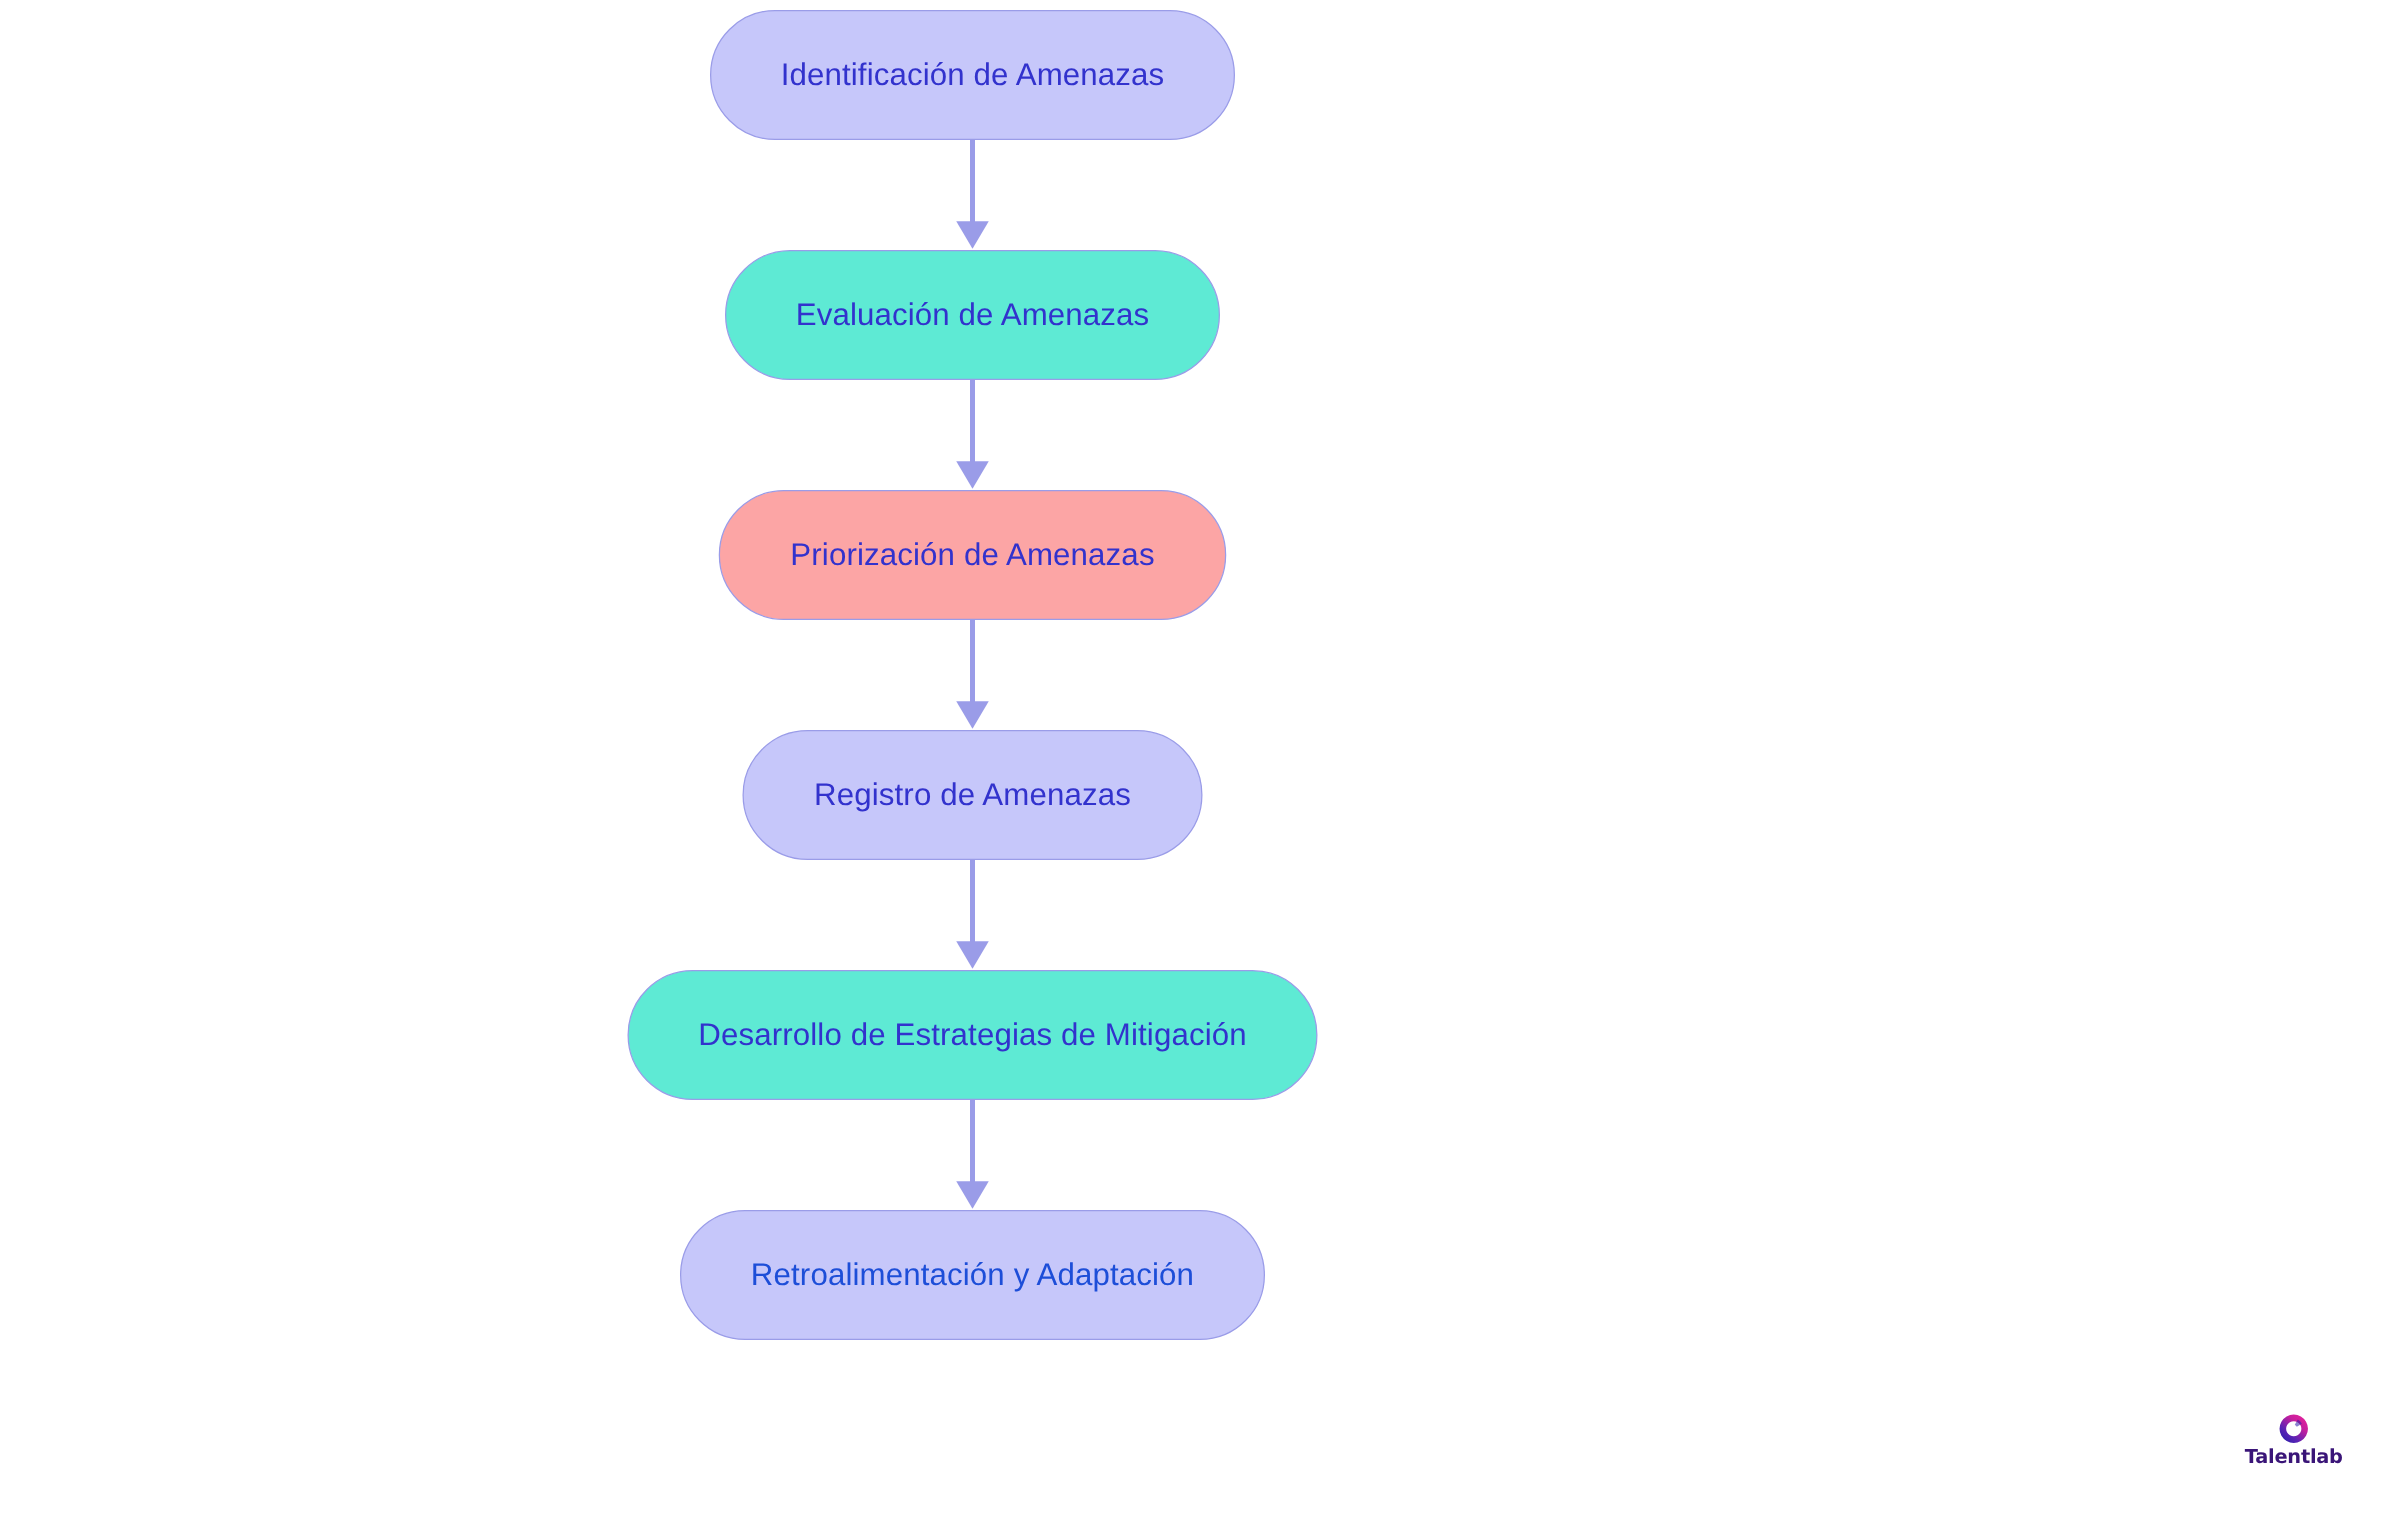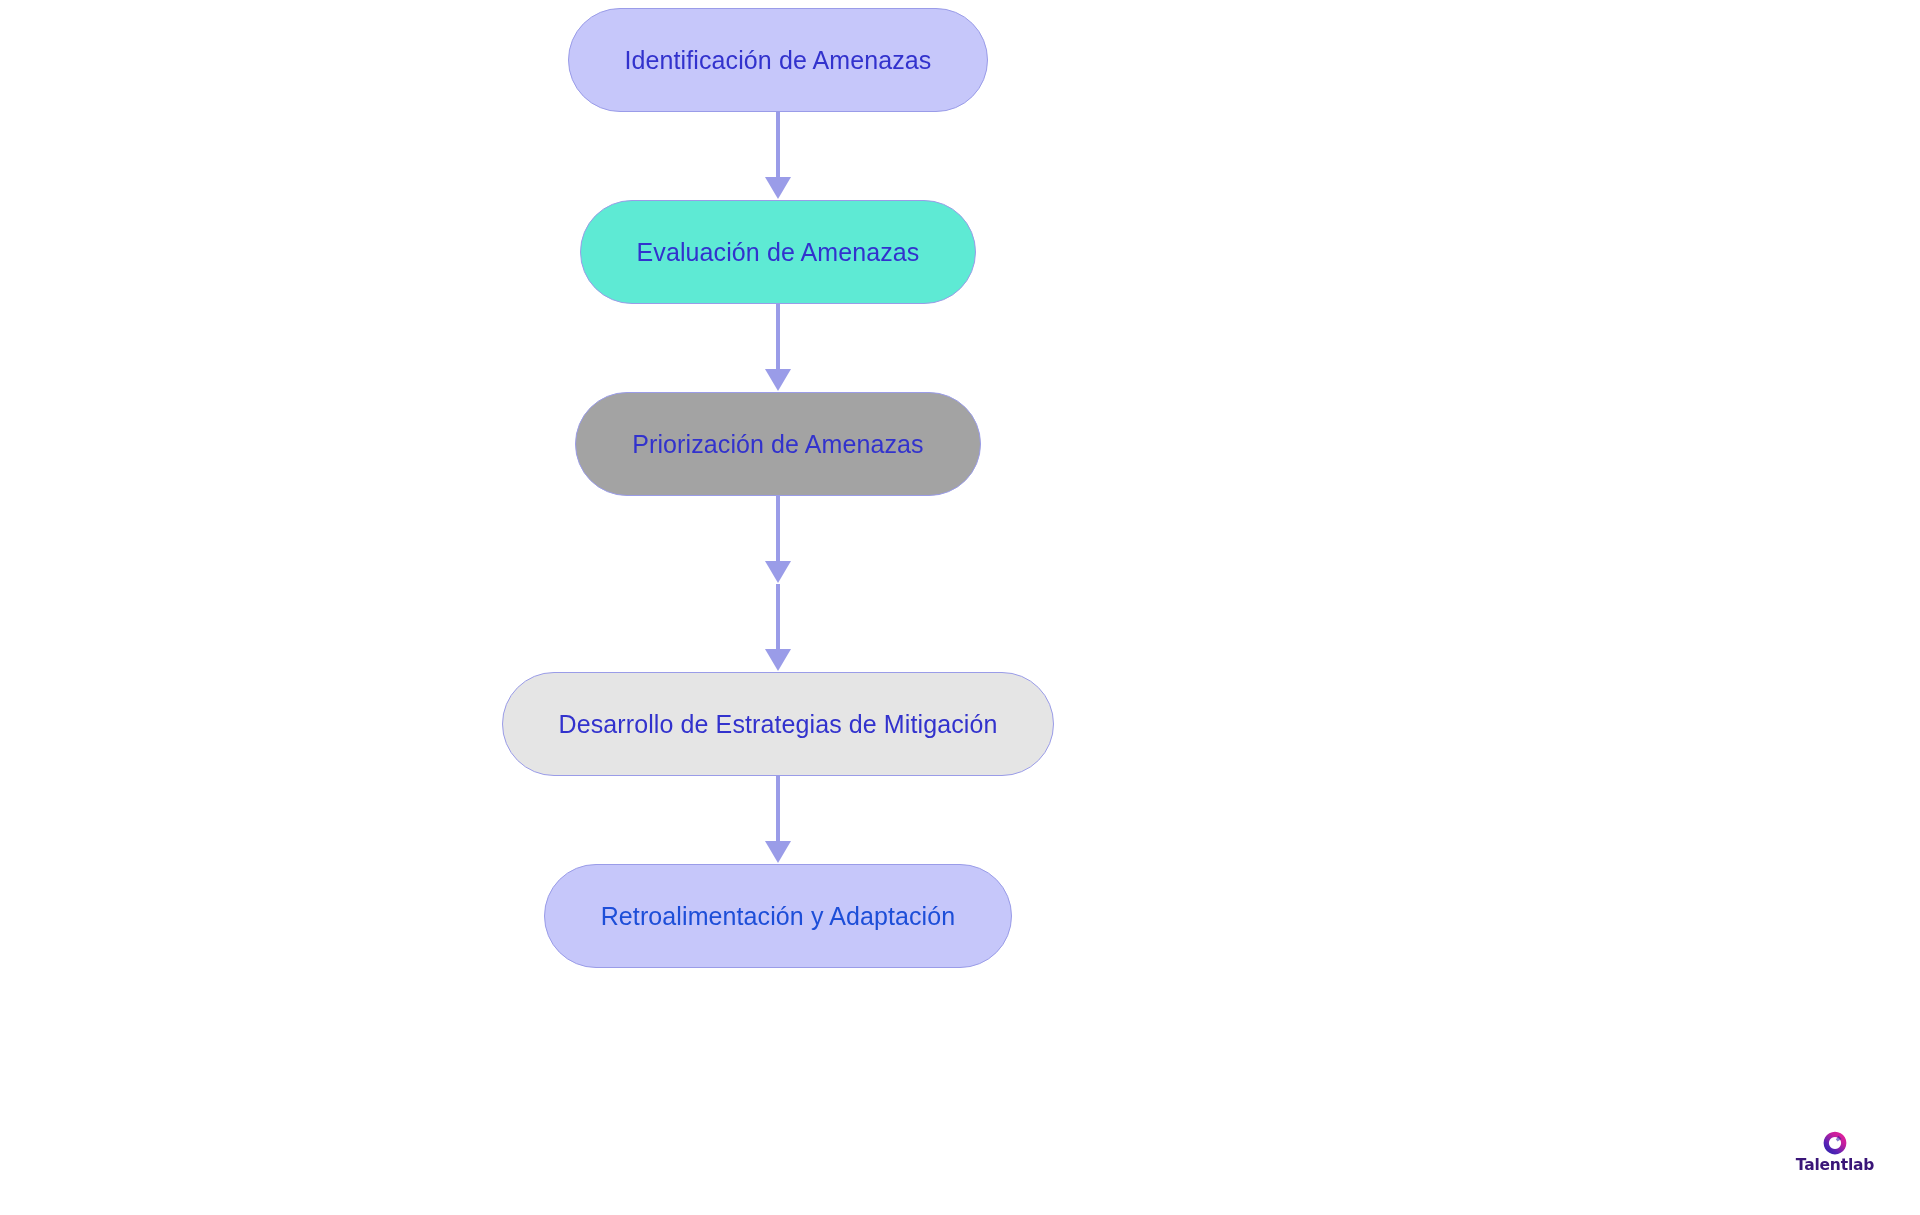--- a/index.html
+++ b/index.html
@@ -117,32 +117,35 @@
         <div class="connector-line" style="background: rgb(154, 156, 232);"></div>
         <div class="connector-head" style="border-top-color: rgb(154, 156, 232);"></div>
       </div>
       <div class="flow-node" style="background: #5eead4; border-color: rgb(154, 156, 232);">
         <span class="flow-node-label" style="color: rgb(50, 50, 205);">Evaluación de Amenazas</span>
       </div>
       <div class="flow-connector">
         <div class="connector-line" style="background: rgb(154, 156, 232);"></div>
         <div class="connector-head" style="border-top-color: rgb(154, 156, 232);"></div>
       </div>
-      <div class="flow-node" style="background: #a3a3a3; border-color: rgb(154, 156, 232); justify-content: center;">
+      <div class="flow-node" style="background: #fca5a5; border-color: rgb(154, 156, 232); justify-content: center;">
         <span class="flow-node-label" style="color: rgb(50, 50, 205);">Priorización de Amenazas</span>
       </div>
       <div class="flow-connector">
         <div class="connector-line" style="background: rgb(154, 156, 232);"></div>
         <div class="connector-head" style="border-top-color: rgb(154, 156, 232);"></div>
       </div>
+      <div class="flow-node" style="background: rgb(198, 199, 250); border-color: rgb(154, 156, 232);">
+        <span class="flow-node-label" style="color: rgb(50, 50, 205);">Registro de Amenazas</span>
+      </div>
       <div class="flow-connector">
         <div class="connector-line" style="background: rgb(154, 156, 232);"></div>
         <div class="connector-head" style="border-top-color: rgb(154, 156, 232);"></div>
       </div>
-      <div class="flow-node" style="background: #e5e5e5; border-color: rgb(154, 156, 232); text-align: right;">
+      <div class="flow-node" style="background: #5eead4; border-color: rgb(154, 156, 232); text-align: right;">
         <span class="flow-node-label" style="color: rgb(50, 50, 205);">Desarrollo de Estrategias de Mitigación</span>
       </div>
       <div class="flow-connector">
         <div class="connector-line" style="background: rgb(154, 156, 232);"></div>
         <div class="connector-head" style="border-top-color: rgb(154, 156, 232);"></div>
       </div>
       <div class="flow-node" style="background: rgb(198, 199, 250); border-color: rgb(154, 156, 232);">
         <span class="flow-node-label" style="color: #1d4ed8;">Retroalimentación y Adaptación</span>
       </div>
     </div>

